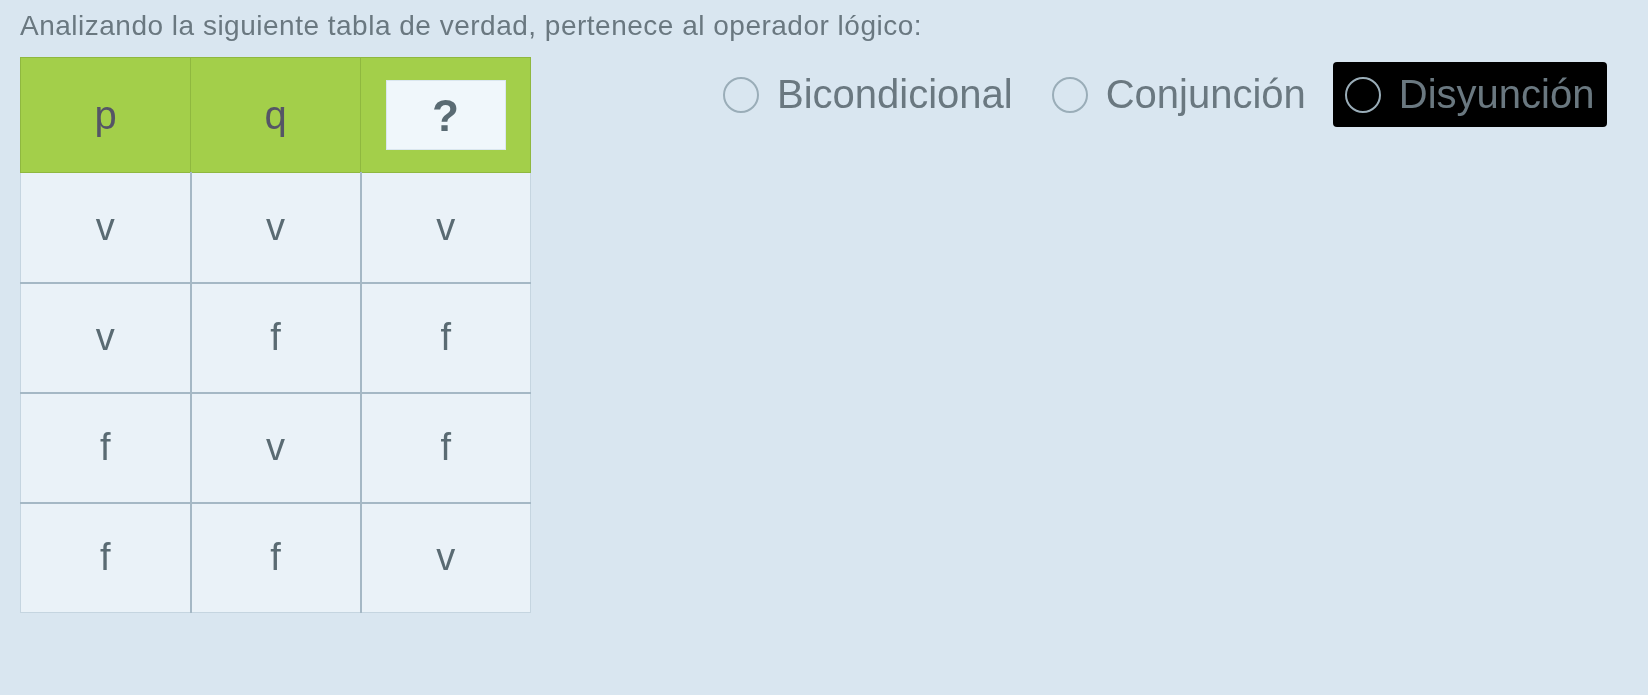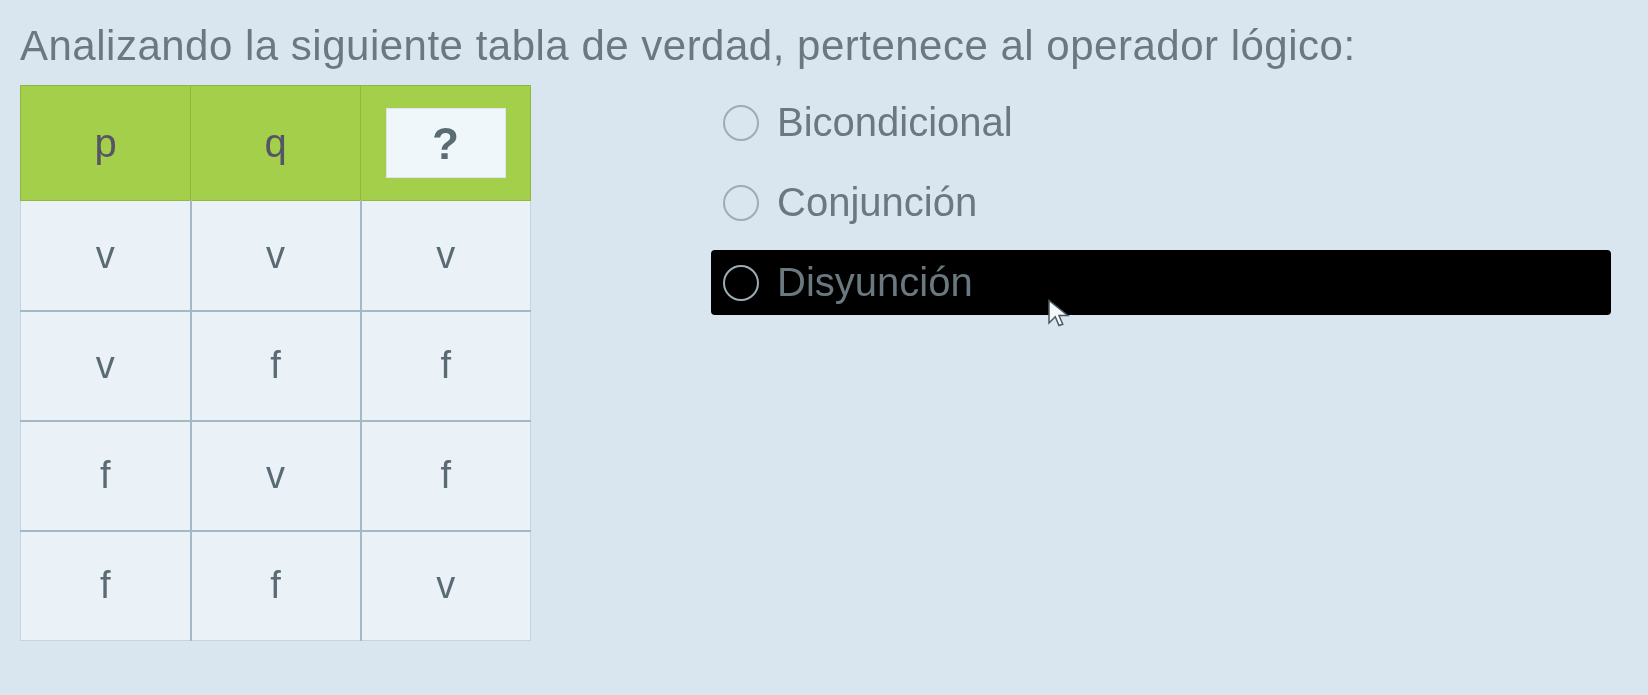--- a/index.html
+++ b/index.html
@@ -9,25 +9,24 @@
     }
     body {
       font-family: Arial, Helvetica, sans-serif;
       background: #d9e6f0;
       width: 1648px;
       height: 695px;
       padding: 10px 20px;
       color: #6a7880;
     }
     .question-text {
-      font-size: 42px;
+      font-size: 28px;
       color: #6a7880;
       margin-bottom: 15px;
       letter-spacing: 0.5px;
-      margin-top: 12px;
     }
     .content-row {
       display: flex;
       align-items: flex-start;
       gap: 180px;
     }
     .truth-table {
       border-collapse: collapse;
       background: #eaf2f8;
       border: 1px solid #c5d5e0;
@@ -68,21 +67,21 @@
       border-right: 2px solid #a5b8c5;
     }
     .truth-table tr:last-child td {
       border-bottom: none;
     }
     .truth-table td:last-child {
       border-right: none;
     }
     .options {
       display: flex;
-      flex-direction: column;
+      flex-direction: row;
       gap: 15px;
       padding-top: 5px;
       min-width: 900px;
     }
     .option {
       display: flex;
       align-items: center;
       gap: 18px;
       font-size: 40px;
       color: #6a7880;

